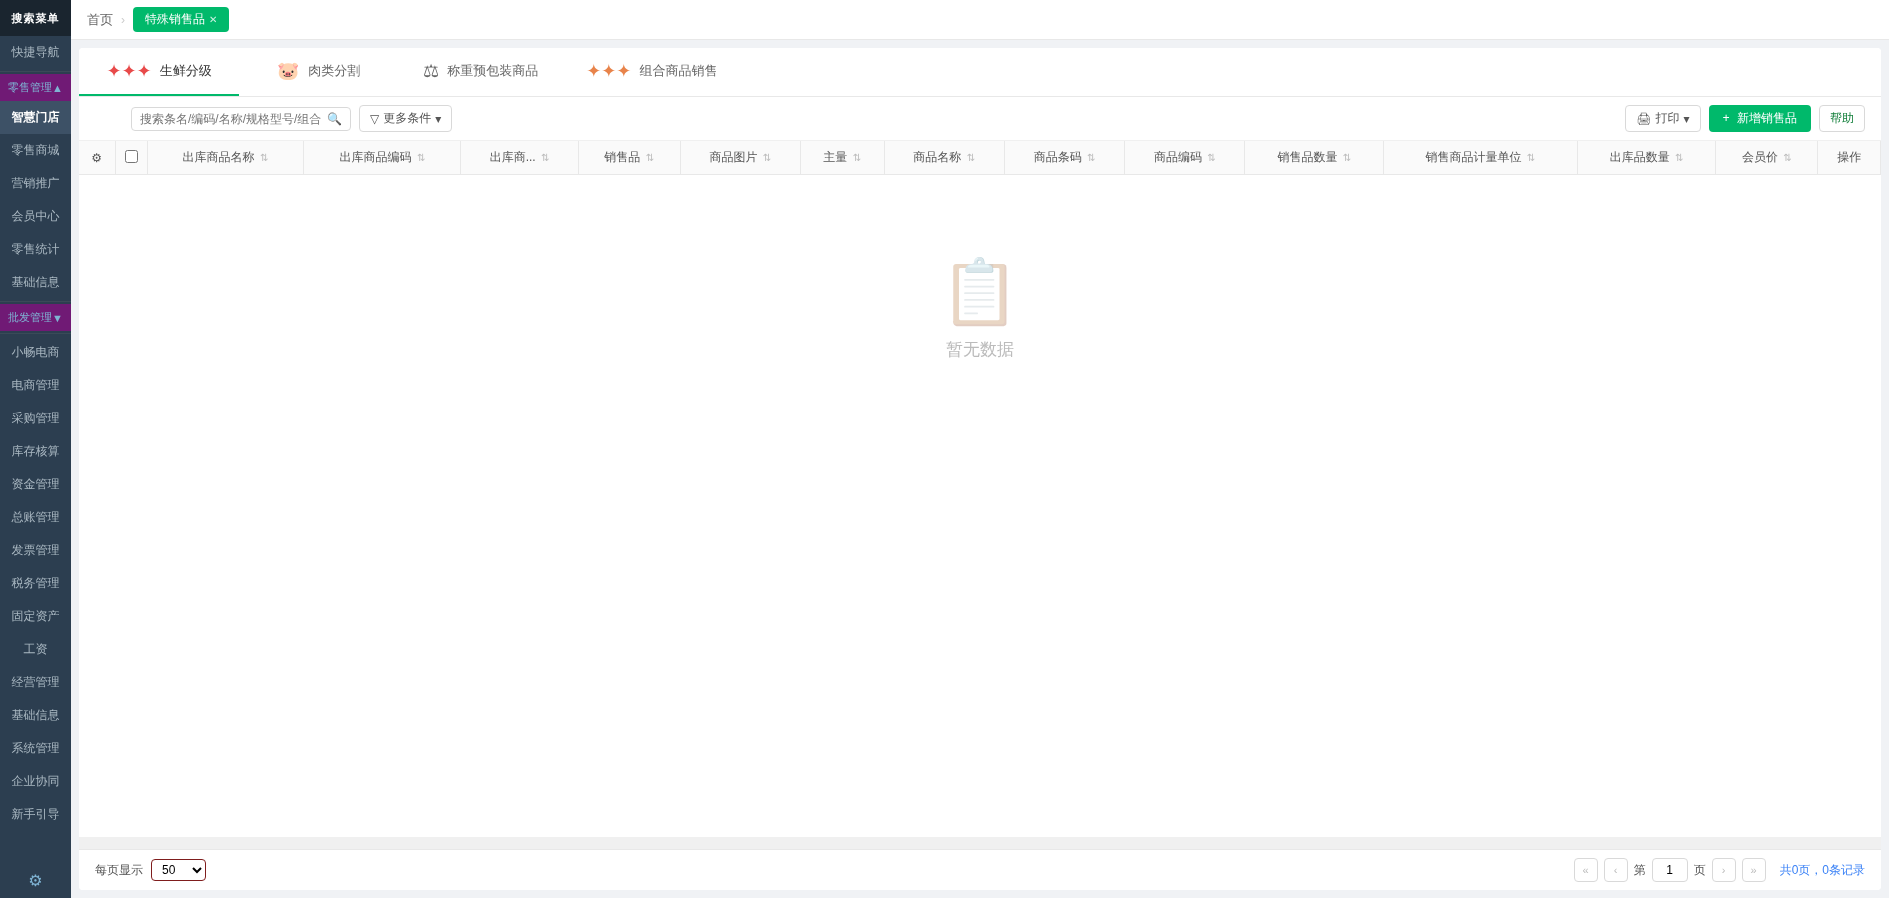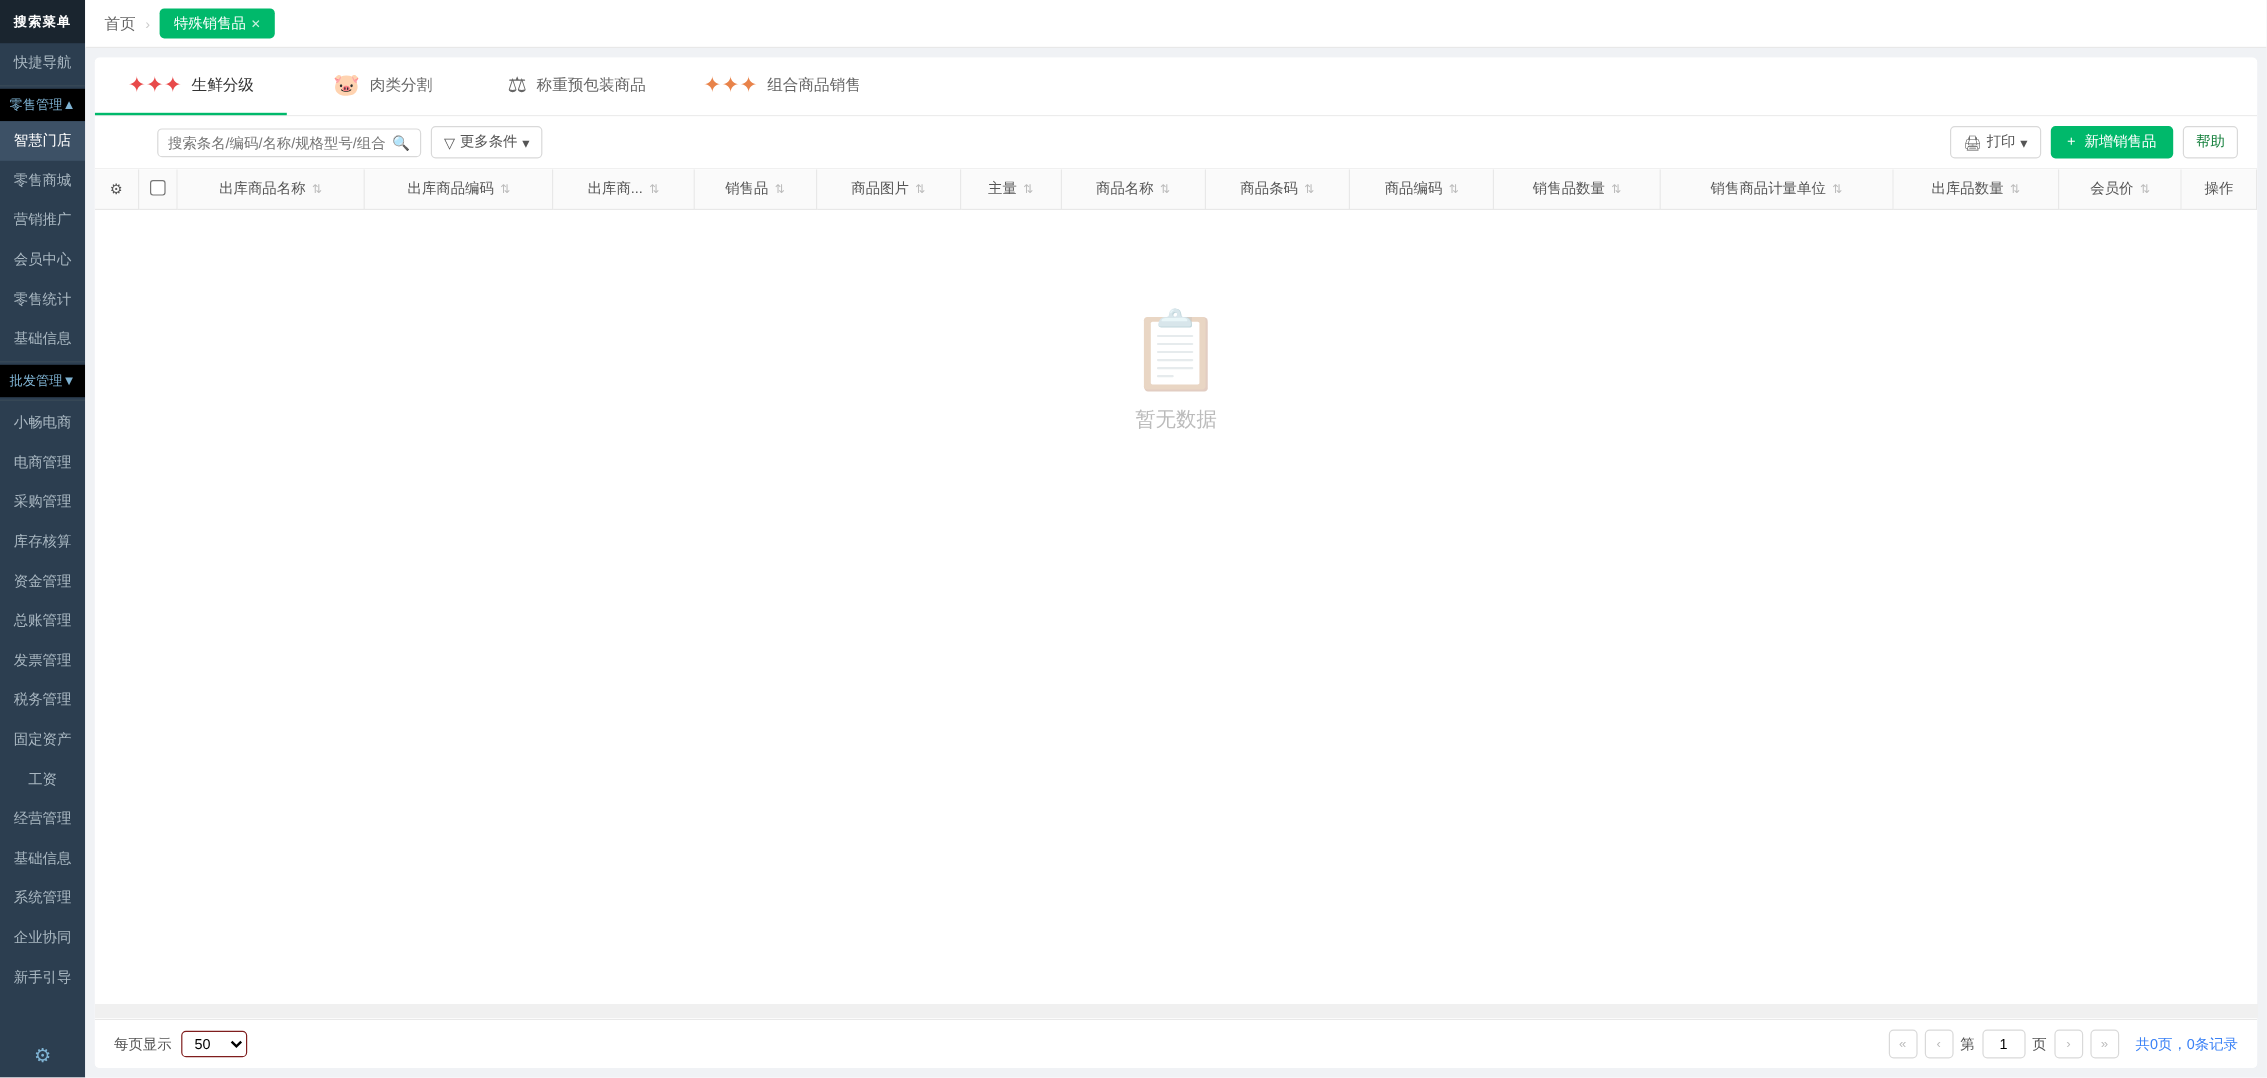--- a/index.html
+++ b/index.html
@@ -24,38 +24,38 @@
       padding: 8px 4px;
       font-size: 11px;
       font-weight: bold;
       letter-spacing: 1px;
       min-height: 36px;
       display: flex;
       align-items: center;
       justify-content: center;
     }
     .sidebar-section-header {
-      background: #000000;
+      background: #701a75;
       color: #7fb3d3;
       font-size: 11px;
       padding: 6px 8px;
       display: flex;
       align-items: center;
       justify-content: space-between;
       cursor: pointer;
     }
     .sidebar-item {
       padding: 8px 8px;
       font-size: 12px;
       color: #aab8c2;
       cursor: pointer;
       text-align: center;
       transition: background 0.2s;
     }
-    .sidebar-item.active { background: #3d5166; color: #fff; }
+    .sidebar-item.active { background: #3d5166; color: #fff; font-weight: bold; }
     .sidebar-divider { height: 1px; background: #3a4a58; margin: 2px 0; }
     .sidebar-gear {
       margin-top: auto;
       padding: 8px;
       text-align: center;
       color: #7fb3d3;
       cursor: pointer;
       font-size: 16px;
     }
 

